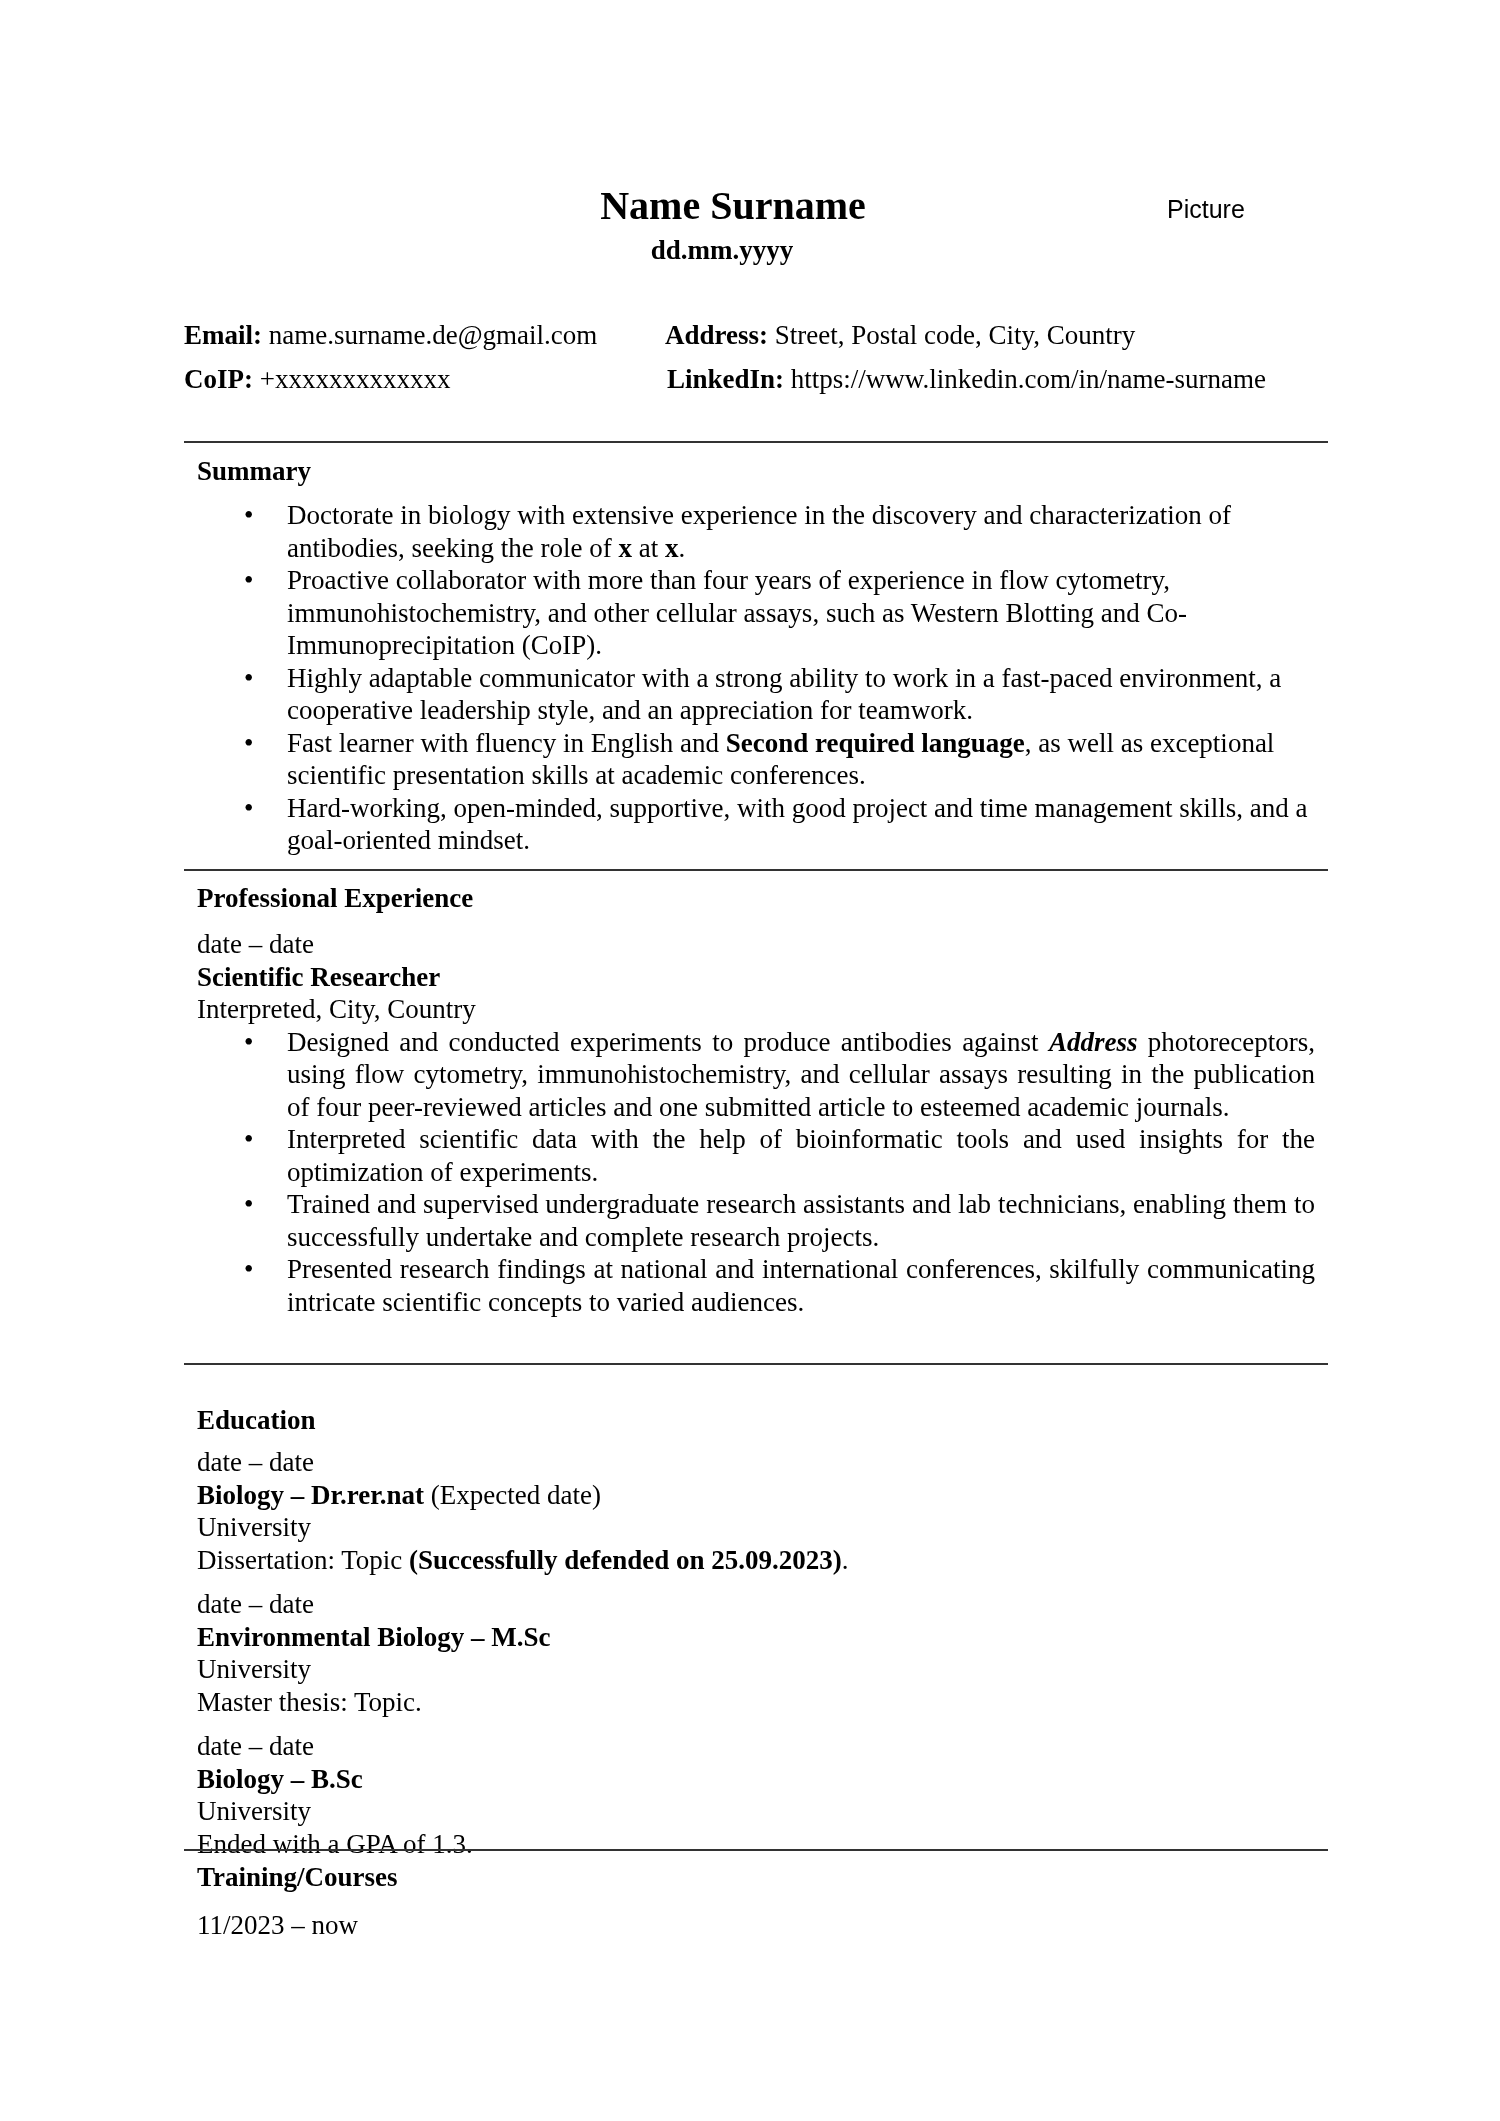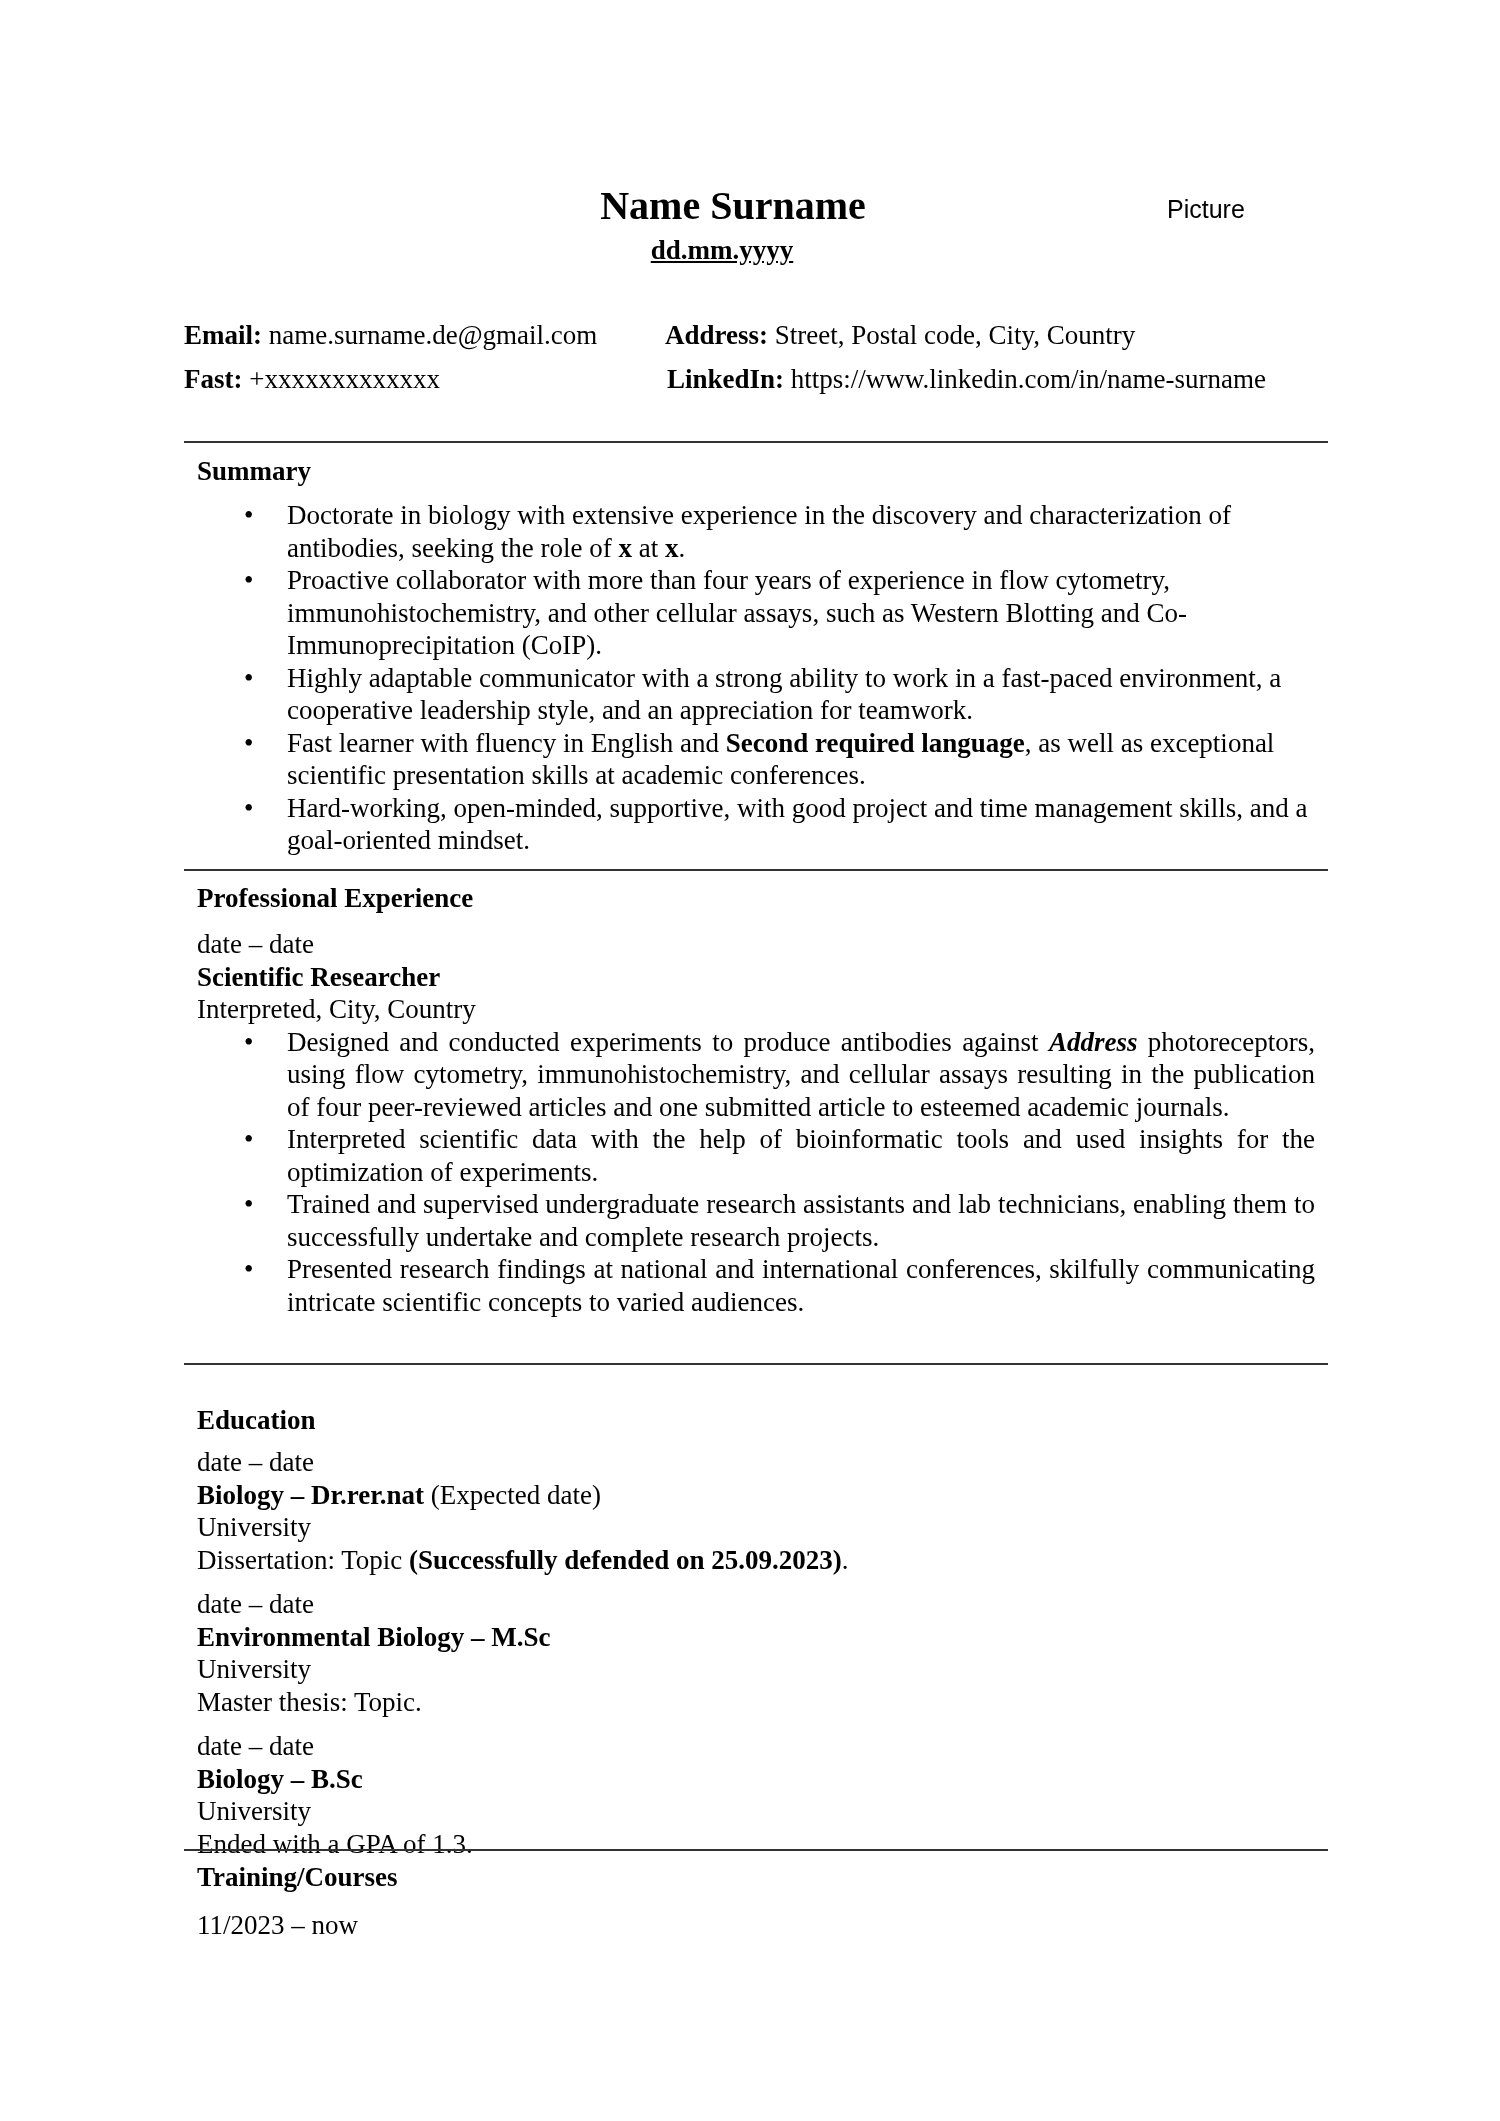--- a/index.html
+++ b/index.html
@@ -3,21 +3,21 @@
 <meta charset="utf-8">
 <style>
   html, body { margin:0; padding:0; background:#fff; }
   body { width:1500px; height:2121px; position:relative; overflow:hidden;
          font-family:"Liberation Serif", serif; color:#000; font-size:27px; }
   .abs { position:absolute; white-space:nowrap; }
   .name { left:0; width:1500px; text-align:center; top:182px; font-size:40px; font-weight:bold; padding-right:8px; box-sizing:border-box; }
   .name span { position:relative; left:-13px; }
   .picture { left:1167px; top:195px; font-family:"Liberation Sans", sans-serif; font-size:25px; }
   .dob { left:0; width:1500px; text-align:center; top:235px; font-size:27px; font-weight:bold; }
-  .dob span { position:relative; left:-28px;text-decoration:underline; }
+  .dob span { position:relative; left:-28px; }
   .contact { font-size:27px; }
   .contact b { font-weight:bold; }
   .rule { position:absolute; left:184px; width:1144px; height:0; border-top:2px solid #333; }
   .section { position:absolute; left:197px; width:1118px; }
   .sec-title { font-weight:bold; font-size:27px; line-height:32px; }
   .line { font-size:27px; line-height:32.5px; }
   ul.bullets { list-style:none; margin:0; padding:0; }
   ul.bullets li { position:relative; padding-left:90px; line-height:32.5px; font-size:27px; }
   ul.bullets li .dot { position:absolute; left:47px; top:0; }
   ul.bullets.justify li .txt { display:block; text-align:justify; text-align-last:left; }
@@ -32,21 +32,21 @@
 
 <div class="abs contact" style="left:184px; top:320px;">
   <b>Email:</b>
   <span>name.surname.de@gmail.com</span>
 </div>
 <div class="abs contact" style="left:665px; top:320px;">
   <b>Address:</b>
   <span>Street, Postal code, City, Country</span>
 </div>
 <div class="abs contact" style="left:184px; top:364px;">
-  <b>Fast:</b>
+  <b>CoIP:</b>
   <span>+xxxxxxxxxxxxx</span>
 </div>
 <div class="abs contact" style="left:667px; top:364px;">
   <b>LinkedIn:</b>
   <span>https://www.linkedin.com/in/name-surname</span>
 </div>
 
 <div class="rule" style="top:441px;"></div>
 
 <div class="section" style="top:455px;">

